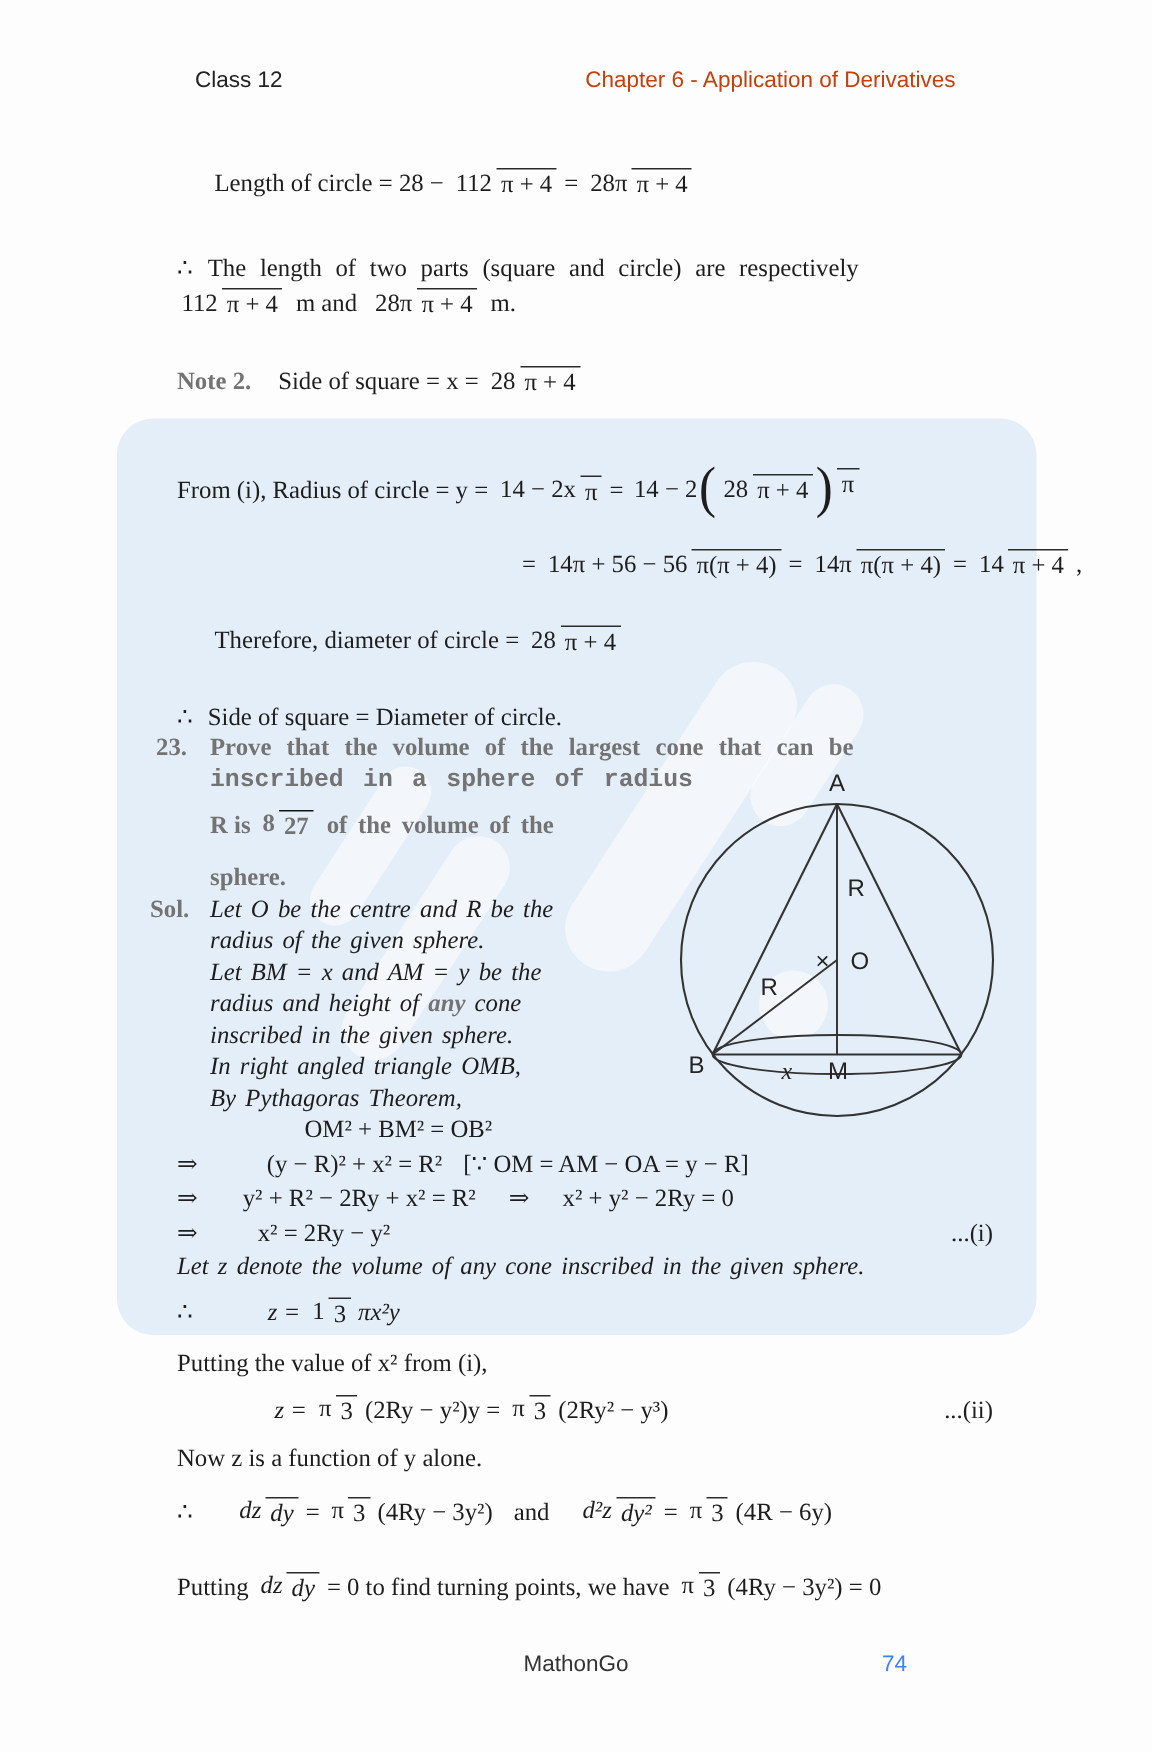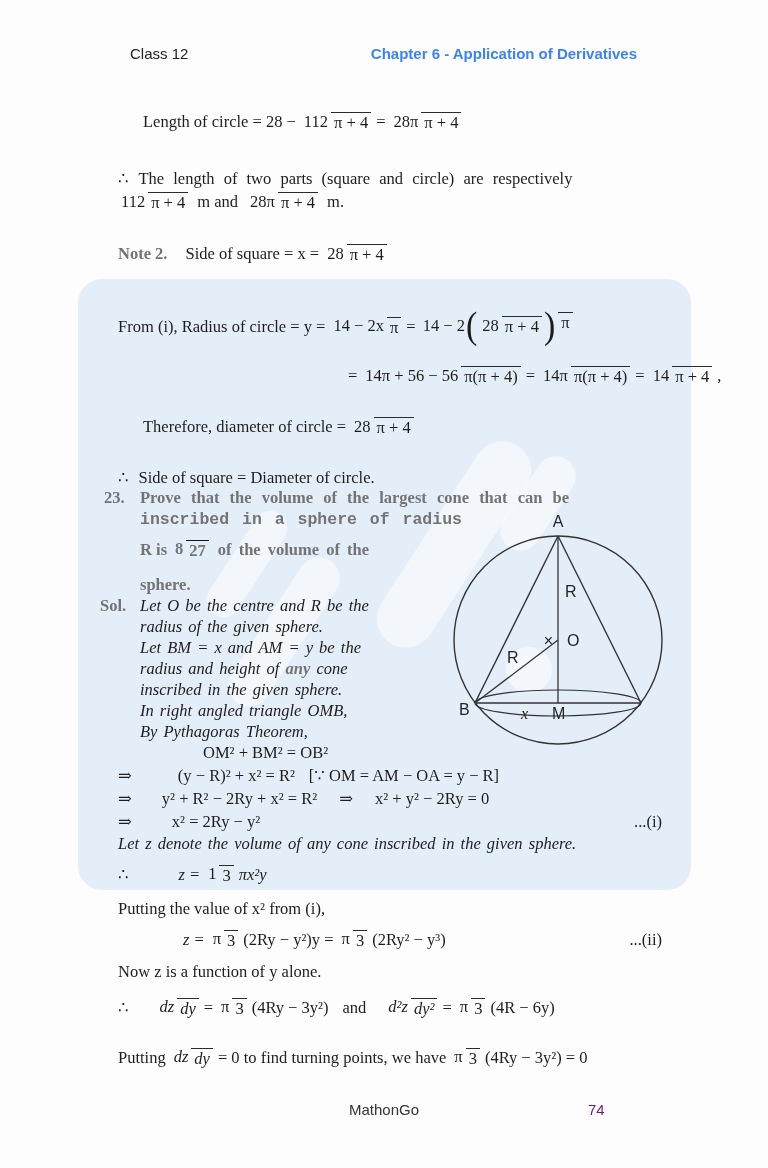--- a/index.html
+++ b/index.html
@@ -36,21 +36,21 @@
     <div class="wm" style="left:152px;top:225px;width:34px;height:120px;"></div>
     <div class="wm" style="left:185px;top:268px;width:42px;height:170px;"></div>
     <div class="wm" style="left:347px;top:148px;width:58px;height:235px;"></div>
     <div class="wm" style="left:440px;top:172px;width:40px;height:105px;"></div>
     <div class="wm-dot" style="left:428px;top:368px;width:46px;height:46px;"></div>
   </div>
 
   <div class="content">
 
     <div class="abs sans" style="left:130px;top:45px;font-size:15px;color:#222;">Class 12</div>
-    <div class="abs sans" style="right:131px;top:45px;font-size:15px;color:#3b82f6;font-weight:bold;">Chapter 6 - Application of Derivatives</div>
+    <div class="abs sans" style="right:131px;top:45px;font-size:15px;color:#c2410c;">Chapter 6 - Application of Derivatives</div>
 
     <div class="mrow" style="left:143px;top:112px;">
       <span>Length of circle = 28 −</span>
       <span class="frac">
           <span class="num">112</span>
           <span class="den">π + 4</span>
         </span>
       <span>=</span>
       <span class="frac">
           <span class="num">28π</span>
@@ -267,16 +267,16 @@
         </span>
       <span>= 0 to find turning points, we have</span>
       <span class="frac">
           <span class="num">π</span>
           <span class="den">3</span>
         </span>
       <span>(4Ry − 3y²) = 0</span>
     </div>
 
     <div class="abs sans" style="left:0;right:0;top:1101px;text-align:center;font-size:15px;color:#333;">MathonGo</div>
-    <div class="abs sans" style="left:588px;top:1101px;font-size:15px;color:#701a75;">74</div>
+    <div class="abs sans" style="left:588px;top:1101px;font-size:15px;color:#3b82f6;">74</div>
 
   </div>
 </div>
 
 </body></html>

